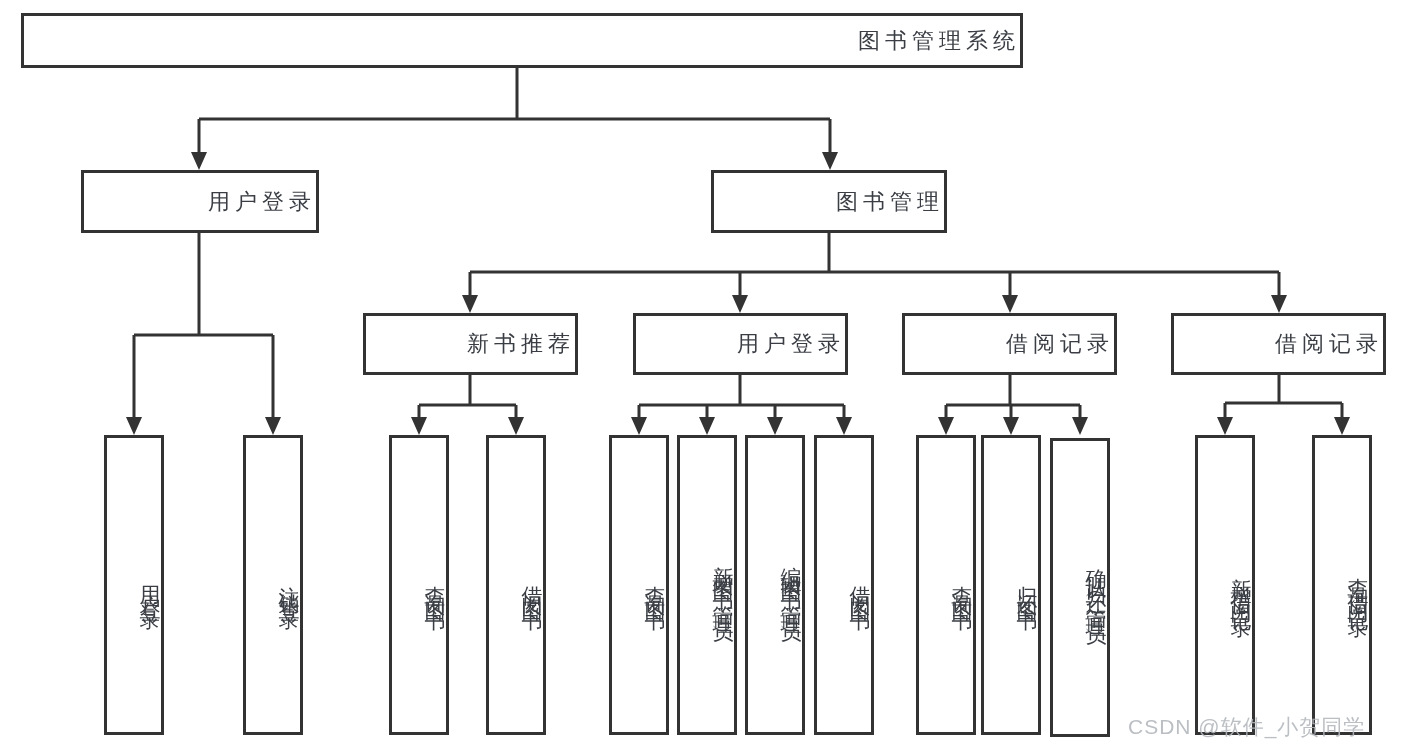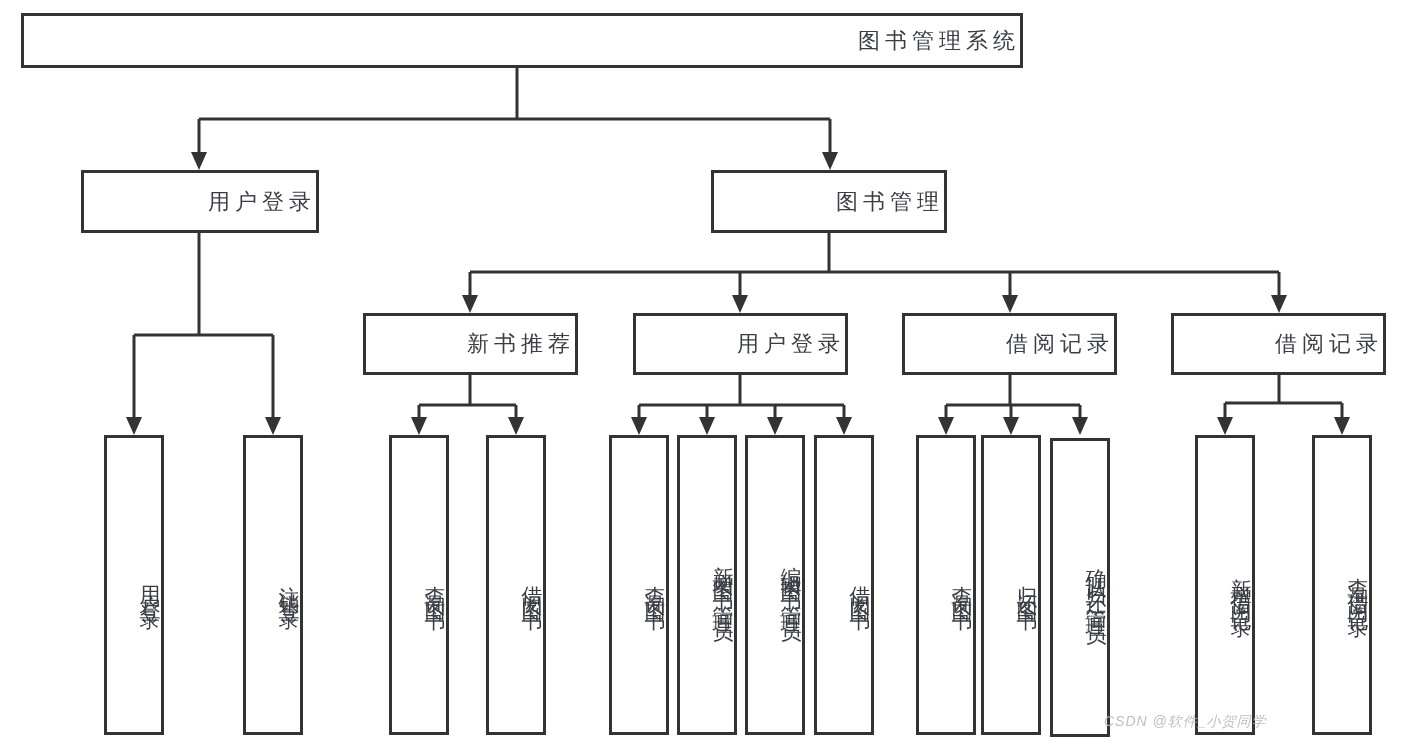--- a/index.html
+++ b/index.html
@@ -18,23 +18,23 @@
   }
   .node.h span{font-size:22px;letter-spacing:5px;white-space:nowrap;}
   .node.v span{
     writing-mode:vertical-rl;text-orientation:mixed;
     font-size:21px;letter-spacing:8px;line-height:1;white-space:nowrap;
   }
   svg.wires{position:absolute;left:0;top:0;z-index:1;}
   .wire{stroke:var(--line,#333333);stroke-width:3;fill:none;}
   .head{fill:var(--line,#333333);stroke:none;}
   .watermark{
-    position:absolute;left:1104px;top:713px;
-    font-size:14px;letter-spacing:1px;white-space:nowrap;
-    color:var(--watermark,#b4b8bd);opacity:.9;z-index:5;font-style:italic;
+    position:absolute;left:1128px;top:713px;
+    font-size:21px;letter-spacing:1px;white-space:nowrap;
+    color:var(--watermark,#b4b8bd);opacity:.9;z-index:5;
   }
 </style>
 </head>
 <body>
 
 <div class="canvas">
 
   <svg class="wires" width="1405" height="747" viewBox="0 0 1405 747">
 
     <path class="wire" d="

